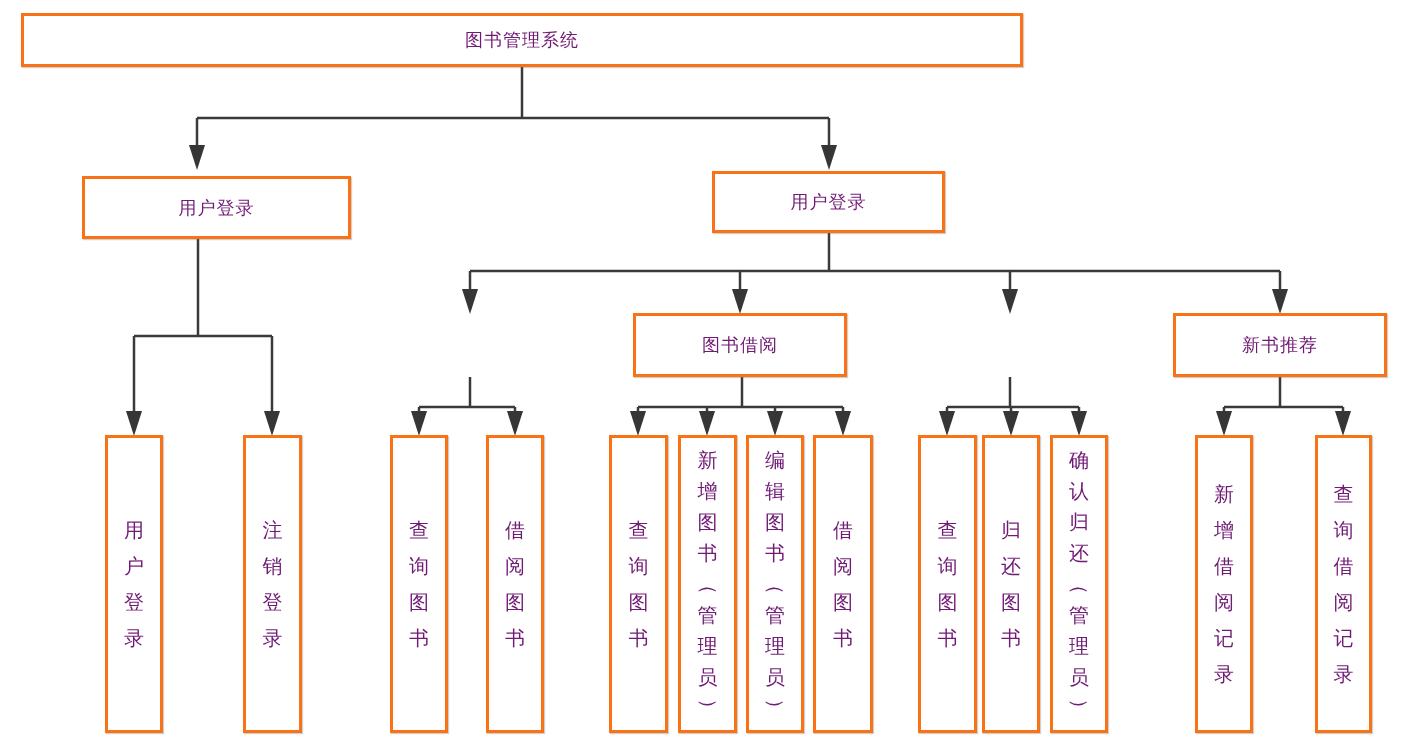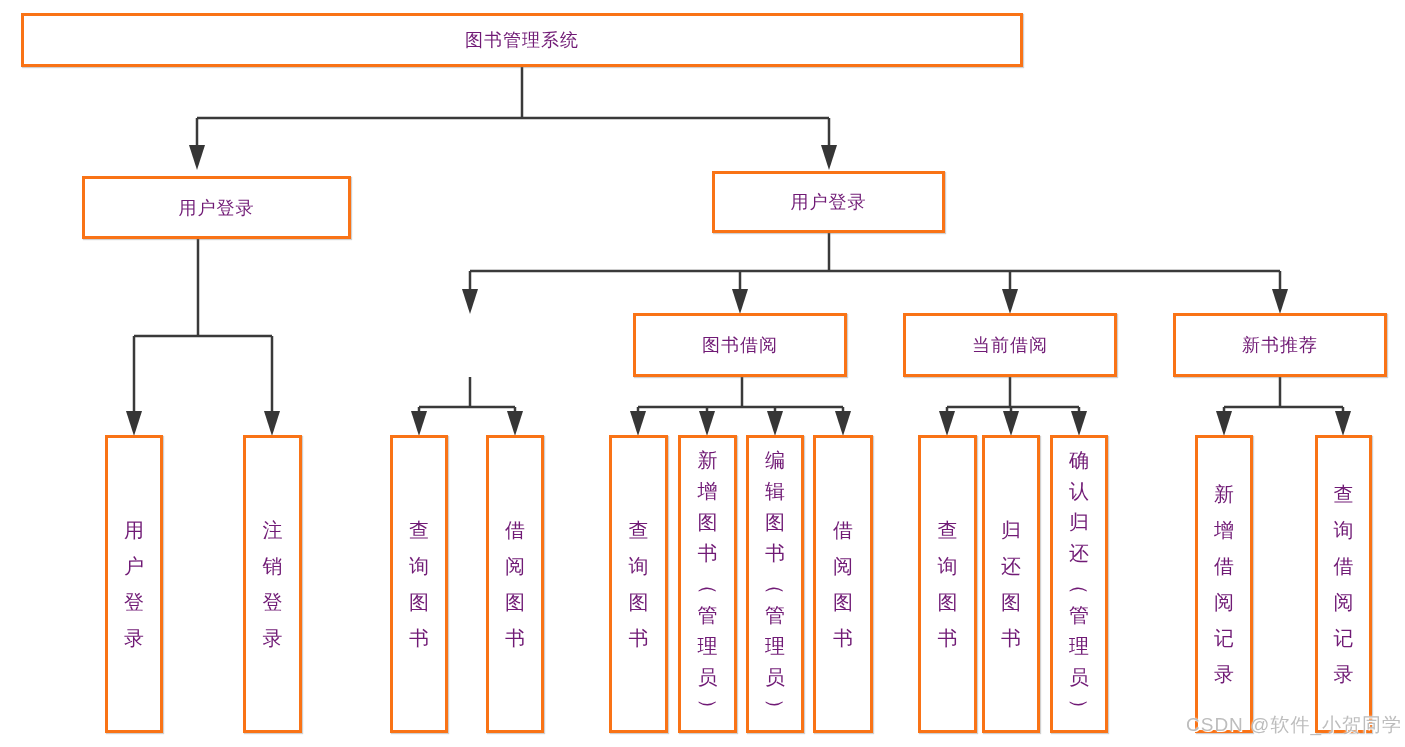--- a/index.html
+++ b/index.html
@@ -122,21 +122,20 @@
       <path d="M1335 411 L1351 411 L1343 436 Z"></path>
     </g>
   </svg>
 
   <div class="box hbox" style="left:21px; top:13px; width:1002px; height:54px;">图书管理系统</div>
 
   <div class="box hbox" style="left:82px; top:176px; width:269px; height:63px;">用户登录</div>
   <div class="box hbox" style="left:712px; top:171px; width:233px; height:62px;">用户登录</div>
 
   <div class="box hbox" style="left:633px; top:313px; width:214px; height:64px;">图书借阅</div>
-  <div class="box hbox" style="left:903px; top:313px; width:214px; height:64px;">当前借阅</div>
   <div class="box hbox" style="left:1173px; top:313px; width:214px; height:64px;">新书推荐</div>
 
   <div class="box vbox" style="left:105px; top:435px; width:58px; height:298px;">
       <div class="vchar" style="height: 36px; line-height: 36px;">用</div>
       <div class="vchar" style="height: 36px; line-height: 36px;">户</div>
       <div class="vchar" style="height: 36px; line-height: 36px;">登</div>
       <div class="vchar" style="height: 36px; line-height: 36px;">录</div>
     </div>
   <div class="box vbox" style="left:243px; top:435px; width:59px; height:298px;">
       <div class="vchar" style="height: 36px; line-height: 36px;">注</div>
@@ -227,15 +226,14 @@
     </div>
   <div class="box vbox" style="left:1315px; top:435px; width:57px; height:298px;">
       <div class="vchar" style="height: 36px; line-height: 36px;">查</div>
       <div class="vchar" style="height: 36px; line-height: 36px;">询</div>
       <div class="vchar" style="height: 36px; line-height: 36px;">借</div>
       <div class="vchar" style="height: 36px; line-height: 36px;">阅</div>
       <div class="vchar" style="height: 36px; line-height: 36px;">记</div>
       <div class="vchar" style="height: 36px; line-height: 36px;">录</div>
     </div>
 
-  <div id="watermark">CSDN @软件_小贺同学</div>
 
 </div>
 
 </body></html>

